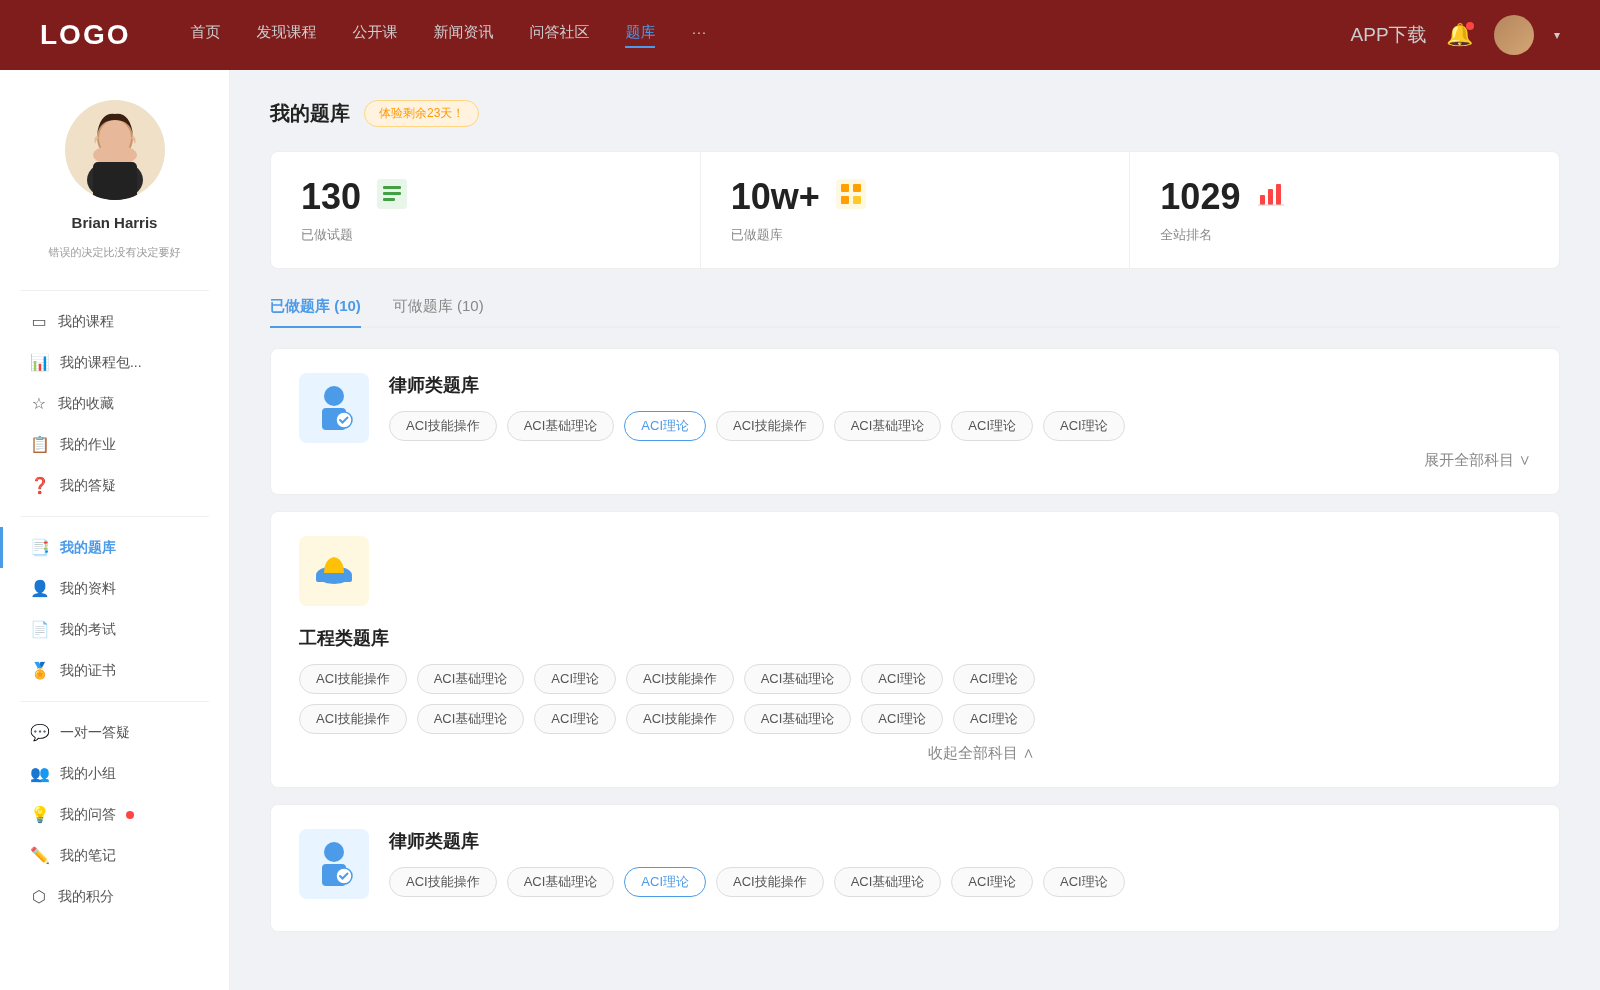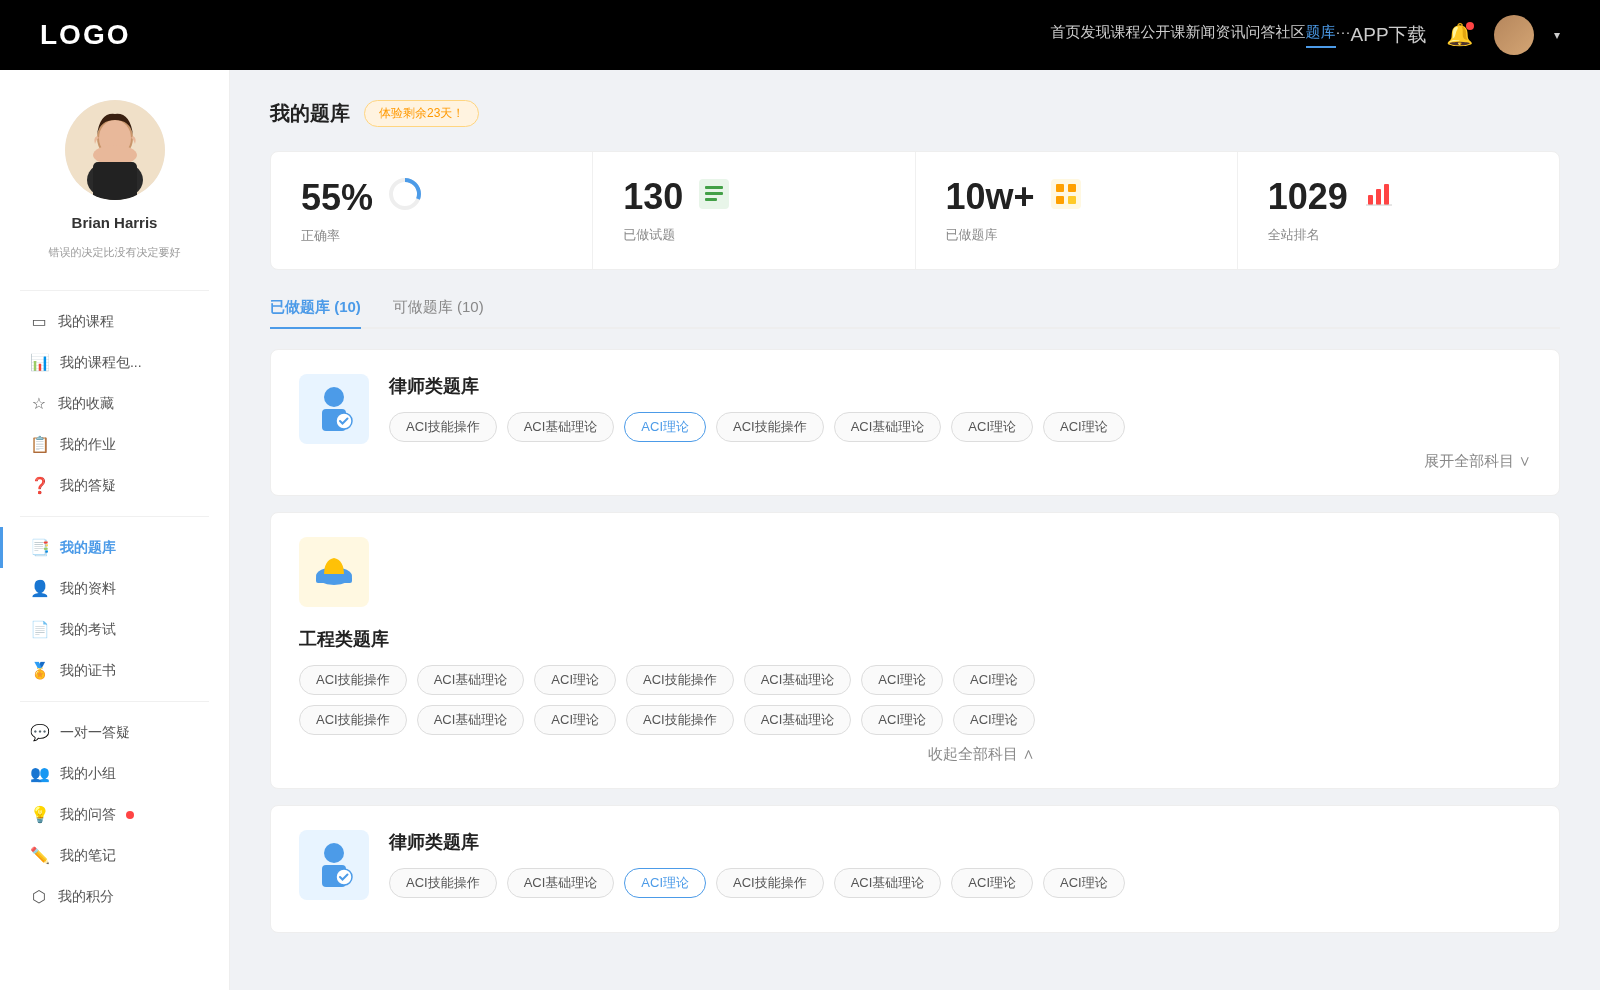--- a/index.html
+++ b/index.html
@@ -1,24 +1,24 @@
 <!DOCTYPE html>
 <html><head>
   <meta charset="utf-8">
   <style>
     * { box-sizing: border-box; margin: 0; padding: 0; }
     body { font-family: -apple-system, BlinkMacSystemFont, 'PingFang SC', 'Microsoft YaHei', sans-serif; background: #f0f2f5; min-height: 990px; }
 
     
     .navbar {
-      background: #000000; height: 70px; display: flex; align-items: center;
+      background: #7f1d1d; height: 70px; display: flex; align-items: center;
       padding: 0 40px; position: relative;
     }
     .nav-logo { color: #fff; font-size: 28px; font-weight: bold; letter-spacing: 2px; margin-right: 60px; }
-    .nav-links { display: flex; flex: 1; justify-content: flex-end; }
+    .nav-links { display: flex; gap: 36px; flex: 1; }
     .nav-link { color: #ccc; font-size: 15px; cursor: pointer; text-decoration: none; }
     .nav-link.active { color: #4c9be8; border-bottom: 2px solid #4c9be8; padding-bottom: 4px; }
     .nav-right { display: flex; align-items: center; gap: 20px; }
     .nav-app { color: #ccc; font-size: 19px; cursor: pointer; }
     .nav-bell { position: relative; cursor: pointer; }
     .nav-bell-icon { color: #ccc; font-size: 22px; }
     .nav-bell-dot { position: absolute; top: 0; right: 0; width: 8px; height: 8px; background: #f44; border-radius: 50%; }
     .nav-avatar { width: 40px; height: 40px; border-radius: 50%; background: #888; overflow: hidden; cursor: pointer; }
     .nav-avatar-img { width: 100%; height: 100%; object-fit: cover; background: linear-gradient(135deg, #b5865c, #d4a574); }
     .nav-chevron { color: #ccc; font-size: 12px; cursor: pointer; }
@@ -225,33 +225,20 @@
   <main class="main-content">
 
     <div class="page-header">
       <h1 class="page-title">我的题库</h1>
       <span class="trial-badge">体验剩余23天！</span>
     </div>
 
     <div class="stats-row">
       <div class="stat-item">
         <div class="stat-top">
-          <span class="stat-value">55%</span>
-          <span class="stat-icon">
-            <svg width="36" height="36" viewBox="0 0 36 36">
-              <circle cx="18" cy="18" r="14" fill="none" stroke="#eee" stroke-width="4"></circle>
-              <circle cx="18" cy="18" r="14" fill="none" stroke="#4c9be8" stroke-width="4" stroke-dasharray="49 88" stroke-dashoffset="22" transform="rotate(-90 18 18)"></circle>
-              <circle cx="18" cy="18" r="7" fill="white"></circle>
-            </svg>
-          </span>
-        </div>
-        <div class="stat-label">正确率</div>
-      </div>
-      <div class="stat-item">
-        <div class="stat-top">
           <span class="stat-value">130</span>
           <span class="stat-icon">
             <svg width="34" height="34" viewBox="0 0 34 34">
               <rect x="2" y="2" width="30" height="30" rx="4" fill="#e8f5e9"></rect>
               <rect x="8" y="9" width="18" height="3" rx="1" fill="#43a047"></rect>
               <rect x="8" y="15" width="18" height="3" rx="1" fill="#43a047"></rect>
               <rect x="8" y="21" width="12" height="3" rx="1" fill="#43a047"></rect>
             </svg>
           </span>
         </div>

